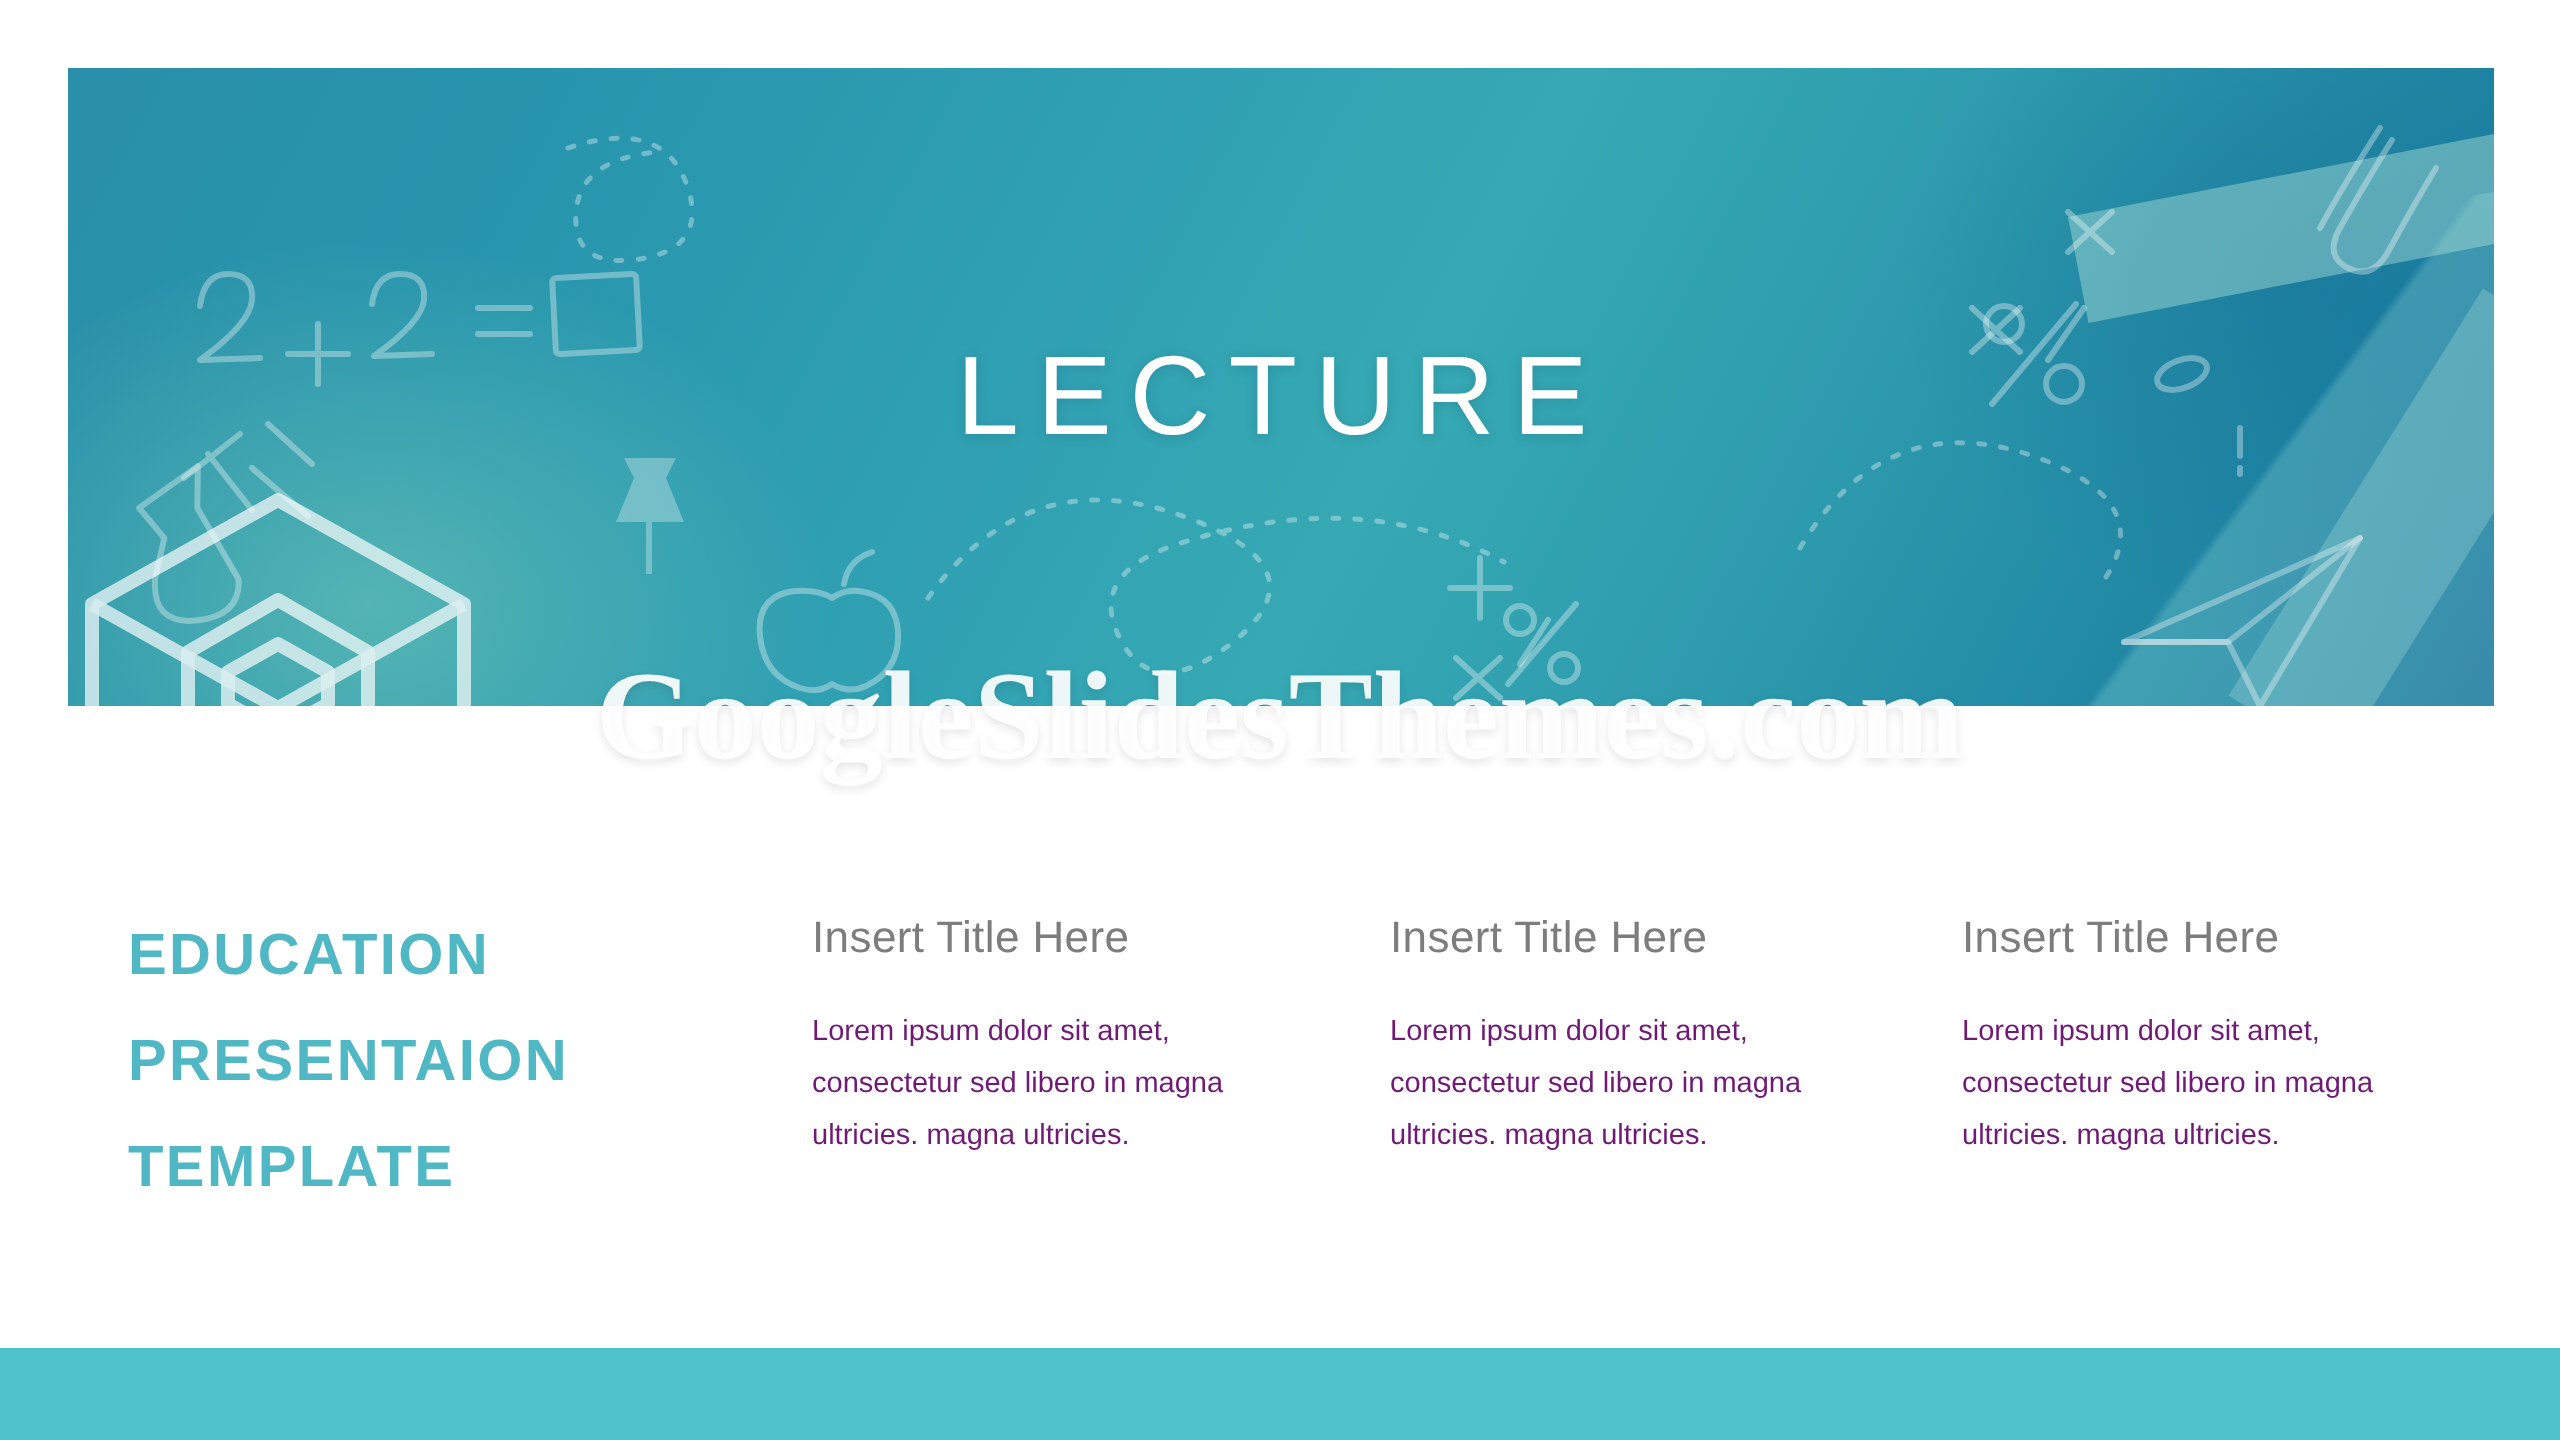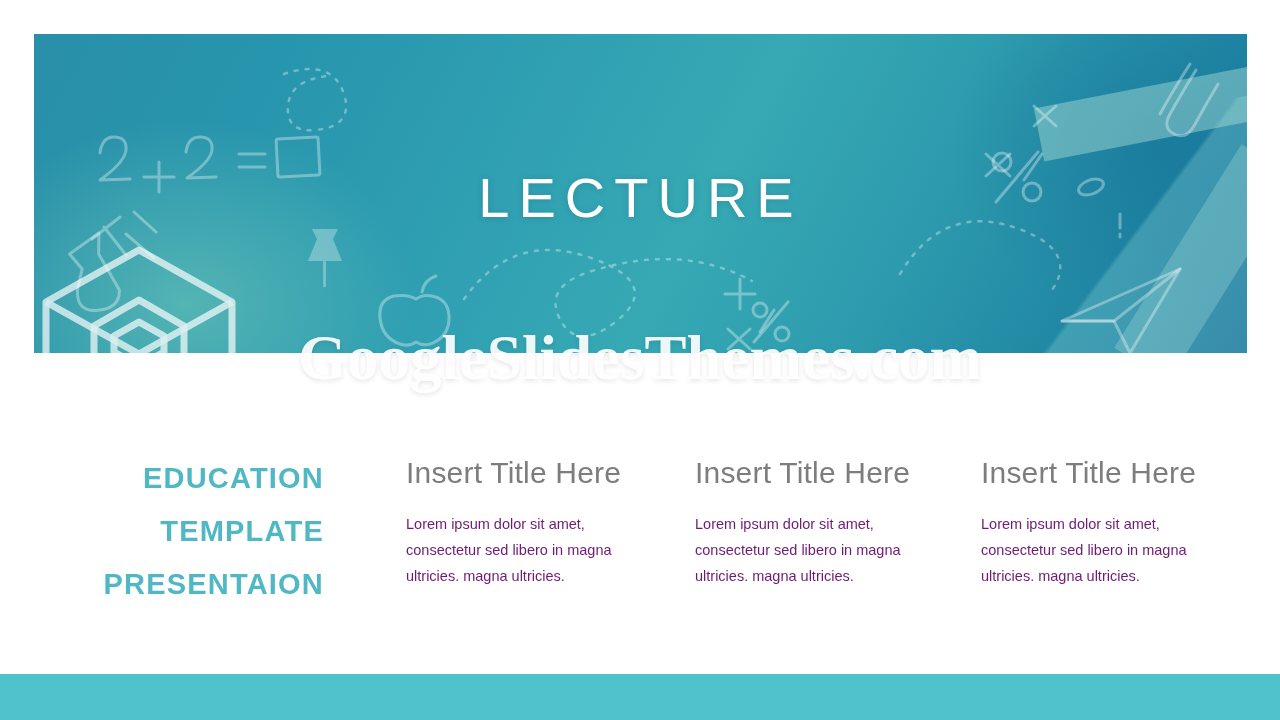--- a/index.html
+++ b/index.html
@@ -129,42 +129,42 @@
     left: 0; top: 430px;
     width: 1280px;
     height: 210px;
   }
 
   .headline {
     position: absolute;
     left: 64px;
     top: 22px;
     width: 260px;
-    text-align: right;
+    text-align: left;
     color: #4fb8c4;
     font-size: 29px;
     font-weight: bold;
     line-height: 1.82;
     letter-spacing: 1.2px;
     font-family: "Liberation Sans", sans-serif;
   }
   .headline div { display: block; }
 
   .col {
     position: absolute;
     top: 26px;
     width: 215px;
   }
   .col-1 { left: 406px; }
   .col-2 { left: 695px; }
   .col-3 { left: 981px; }
 
   .col-title {
     color: #7d7d7d;
-    font-size: 30px;
+    font-size: 22px;
     font-weight: normal;
     letter-spacing: 0.2px;
     margin-bottom: 21px;
     font-family: "Liberation Sans", sans-serif;
     white-space: nowrap;
   }
 
   .col-body {
     color: #701a75;
     font-size: 14.5px;
@@ -281,22 +281,22 @@
       <path d="M78 96 L78 112 L103 126 L128 112 L128 96 L103 82 Z"></path>
     </g>
   </svg>
 
   <div class="wm-text">GoogleSlidesThemes.com</div>
 
   <div class="content">
 
     <div class="headline">
       <div>EDUCATION</div>
+      <div>PRESENTAION</div>
       <div>TEMPLATE</div>
-      <div>PRESENTAION</div>
     </div>
 
     <div class="col col-1">
       <div class="col-title">Insert Title Here</div>
       <div class="col-body">Lorem ipsum dolor sit amet, consectetur sed libero in magna ultricies. magna ultricies.</div>
     </div>
 
     <div class="col col-2">
       <div class="col-title">Insert Title Here</div>
       <div class="col-body">Lorem ipsum dolor sit amet, consectetur sed libero in magna ultricies. magna ultricies.</div>

